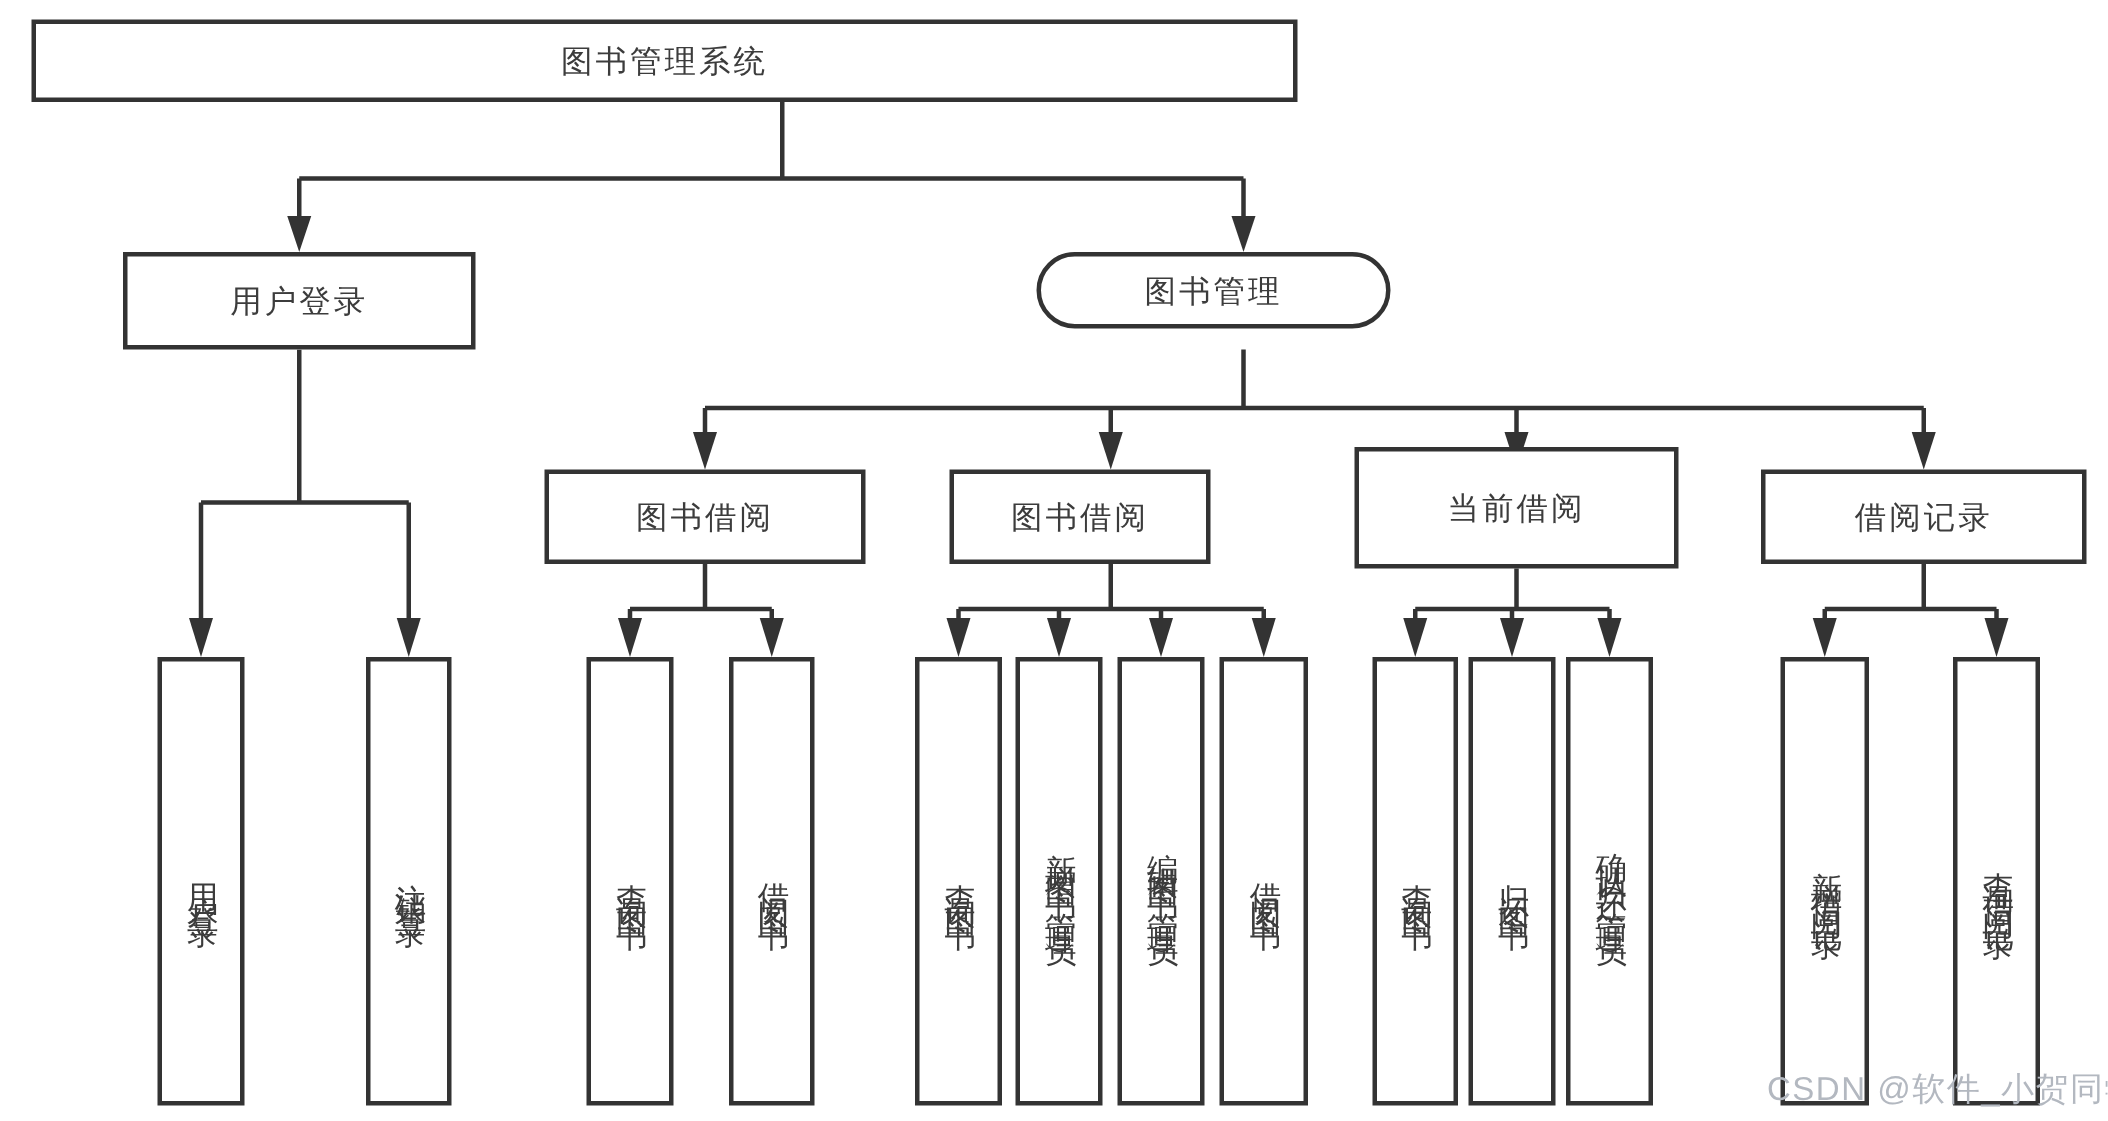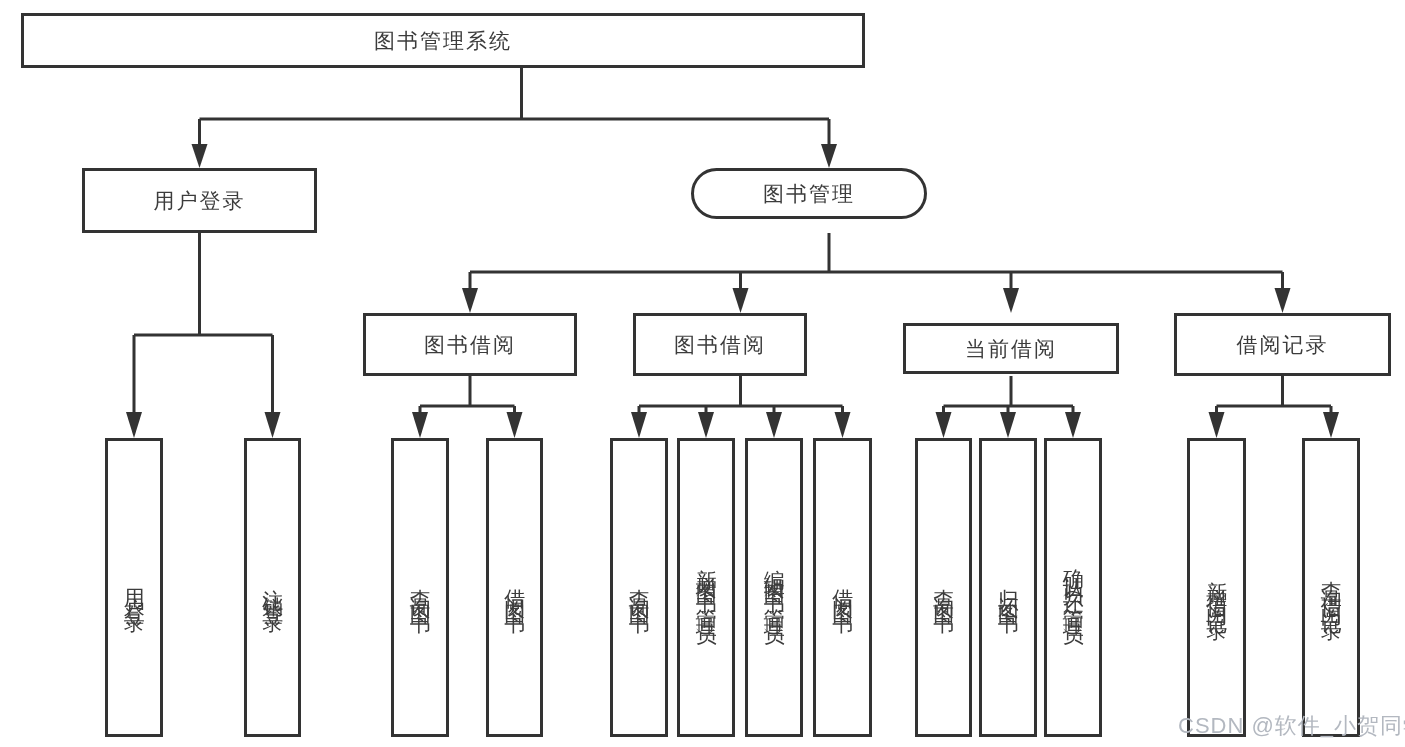--- a/index.html
+++ b/index.html
@@ -55,21 +55,21 @@
     text-orientation: mixed;
     font-size: 21px;
     letter-spacing: 8px;
     line-height: 1.25;
   }
   .root-box     { left: 21px;   top: 13px;  width: 844px; height: 55px; }
   .l2-user      { left: 82px;   top: 168px; width: 235px;  height: 65px; }
   .l2-book      { left: 691px;  top: 168px; width: 236px;  height: 51px; border-radius: 31px; }
   .l3-newbook   { left: 363px;  top: 313px; width: 214px;  height: 63px; }
   .l3-borrow    { left: 633px;  top: 313px; width: 174px;  height: 63px; }
-  .l3-current   { left: 903px;  top: 323px; width: 216px;  height: 51px; }
+  .l3-current   { left: 903px;  top: 298px; width: 216px;  height: 81px; }
   .l3-records   { left: 1174px; top: 313px; width: 217px;  height: 63px; }
   .leaf         { top: 438px; height: 299px; }
   .leaf-1  { left: 105px;  width: 58px; }
   .leaf-2  { left: 244px;  width: 57px; }
   .leaf-3  { left: 391px;  width: 58px; }
   .leaf-4  { left: 486px;  width: 57px; }
   .leaf-5  { left: 610px;  width: 58px; }
   .leaf-6  { left: 677px;  width: 58px; }
   .leaf-7  { left: 745px;  width: 58px; }
   .leaf-8  { left: 813px;  width: 59px; }

